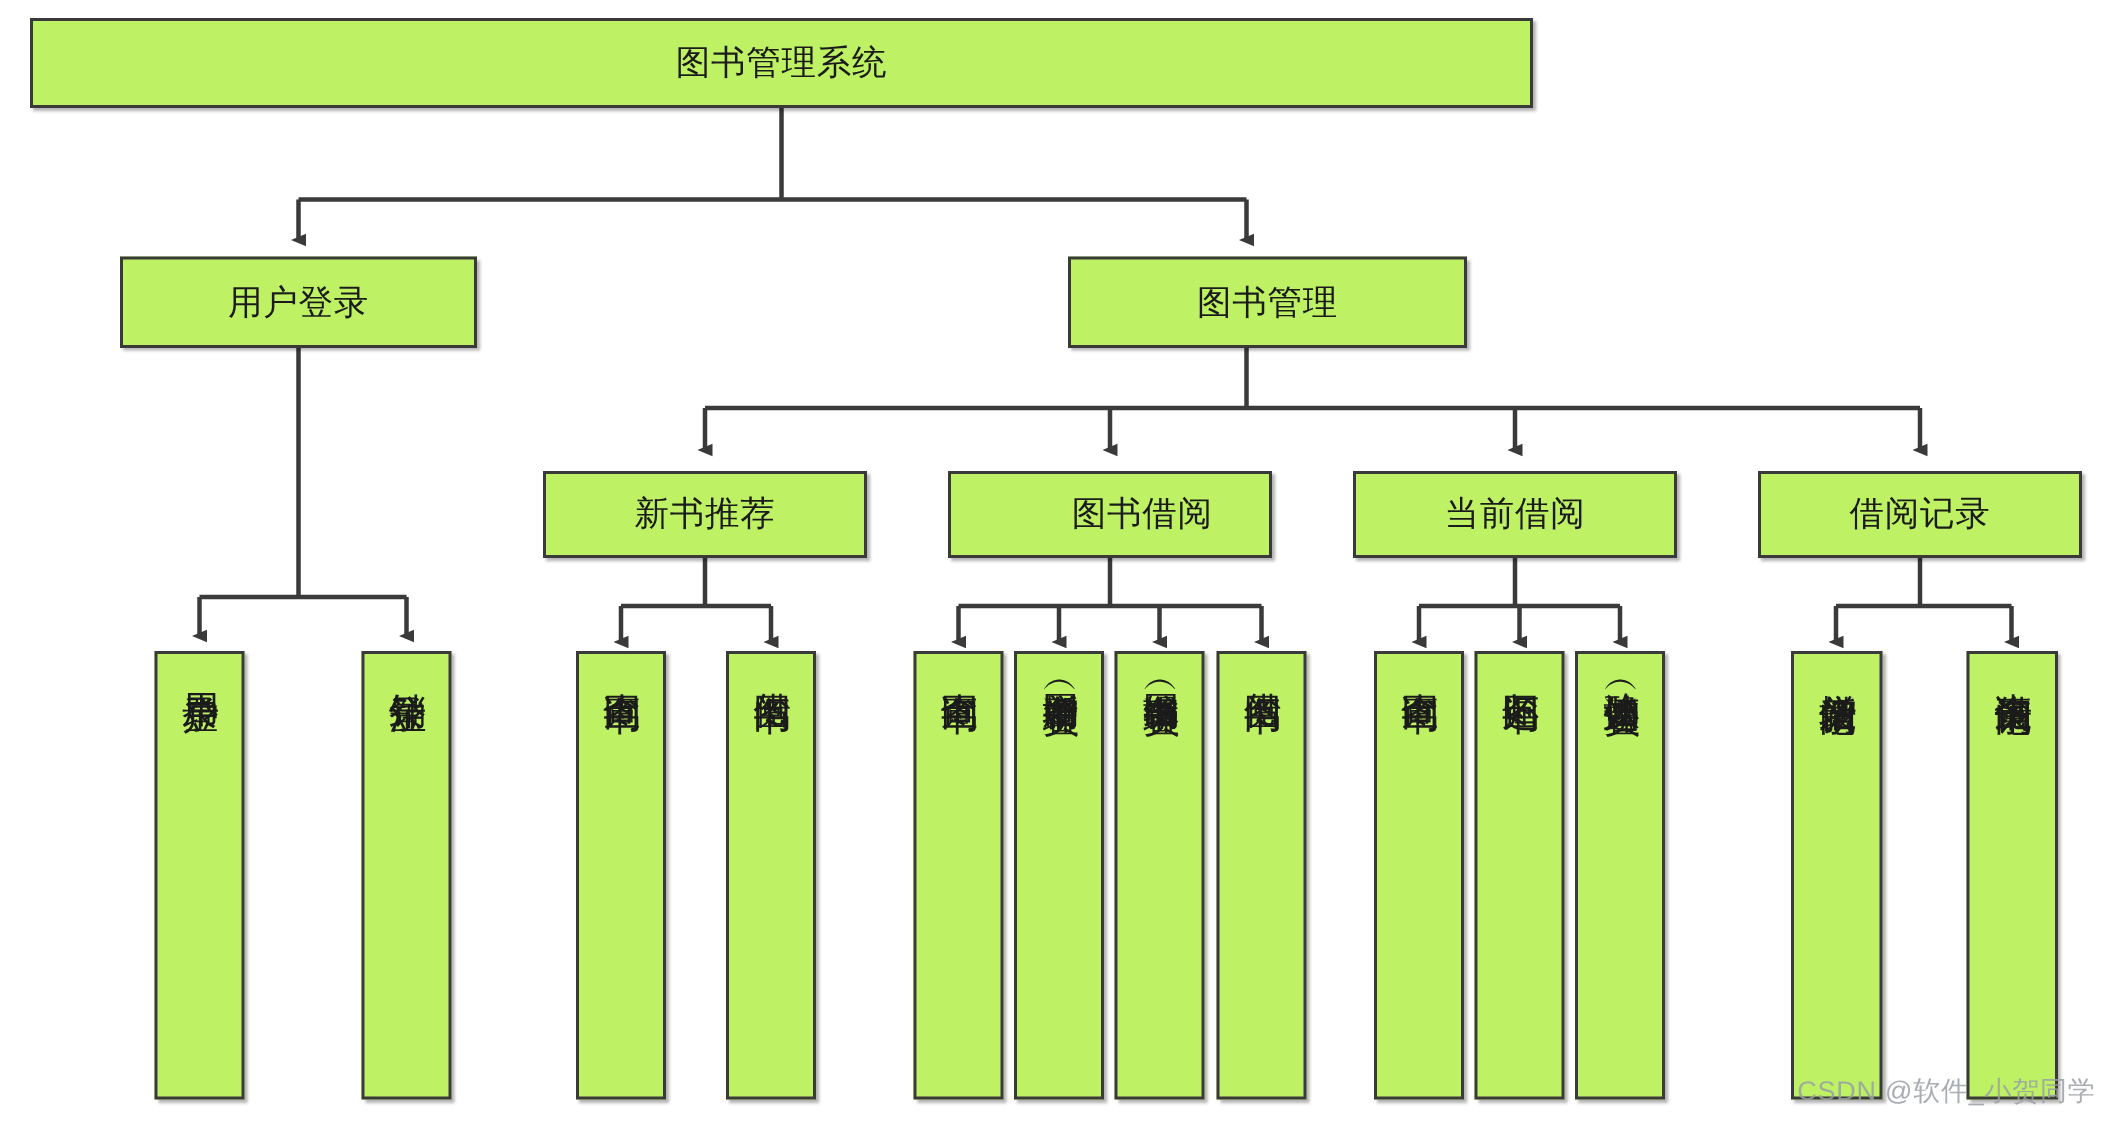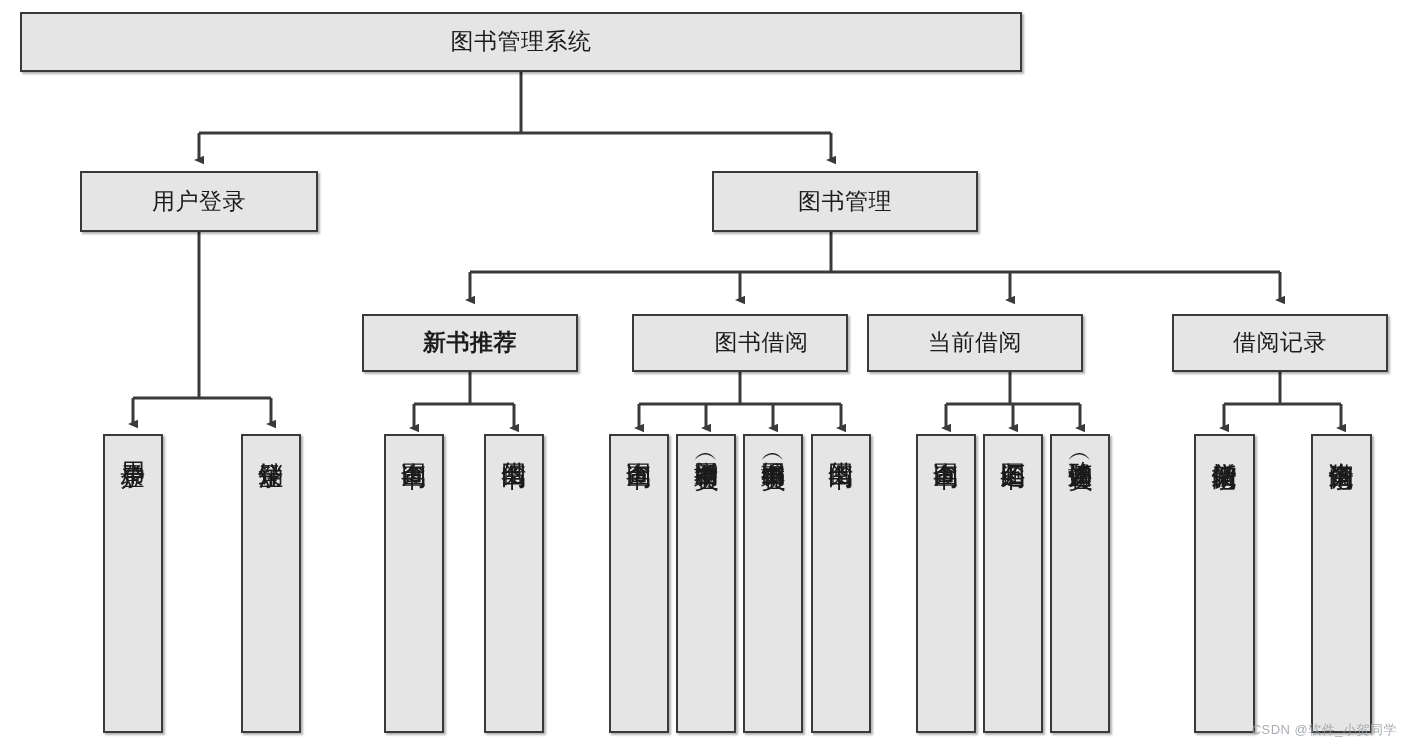--- a/index.html
+++ b/index.html
@@ -19,21 +19,21 @@
     position: absolute;
     left: 0;
     top: 0;
     width: 1405px;
     height: 747px;
     pointer-events: none;
   }
   .node {
     position: absolute;
     box-sizing: border-box;
-    background: #e5e5e5;
+    background: #bef264;
     border: 2px solid #3a3a3a;
     box-shadow: 2px 2px 2px rgba(0,0,0,0.30);
     display: flex;
     align-items: center;
     justify-content: center;
     color: #1b1b1b;
   }
   .node.horiz {
     font-size: 23px;
     letter-spacing: 0.5px;
@@ -57,21 +57,21 @@
     color: #1b1b1b;
   }
   .vlabel.long {
     font-size: 24px;
     line-height: 1.02;
   }
   #watermark {
     position: absolute;
     right: 8px;
     bottom: 8px;
-    font-size: 13px;
+    font-size: 18px;
     color: #9aa0a6;
     opacity: 0.85;
     white-space: nowrap;
     letter-spacing: 0.5px;
   }
 </style>
 </head>
 <body>
 
 <div id="canvas">
@@ -130,27 +130,27 @@
     <span>图书管理系统</span>
   </div>
 
   <div class="node horiz" style="left:80px; top:171px; width:238px; height:61px;">
     <span>用户登录</span>
   </div>
   <div class="node horiz" style="left:712px; top:171px; width:266px; height:61px;">
     <span>图书管理</span>
   </div>
 
-  <div class="node horiz" style="left:362px; top:314px; width:216px; height:58px;font-weight:bold;">
+  <div class="node horiz" style="left:362px; top:314px; width:216px; height:58px;">
     <span>新书推荐</span>
   </div>
   <div class="node horiz" style="left:632px; top:314px; width:216px; height:58px;padding-left:43px;">
     <span>图书借阅</span>
   </div>
-  <div class="node horiz" style="left:867px; top:314px; width:216px; height:58px;">
+  <div class="node horiz" style="left:902px; top:314px; width:216px; height:58px;">
     <span>当前借阅</span>
   </div>
   <div class="node horiz" style="left:1172px; top:314px; width:216px; height:58px;">
     <span>借阅记录</span>
   </div>
 
   <div class="node vert" style="left:103px; top:434px; width:60px; height:299px;">
     <span class="vlabel">用户登录</span>
   </div>
   <div class="node vert" style="left:241px; top:434px; width:60px; height:299px;">

